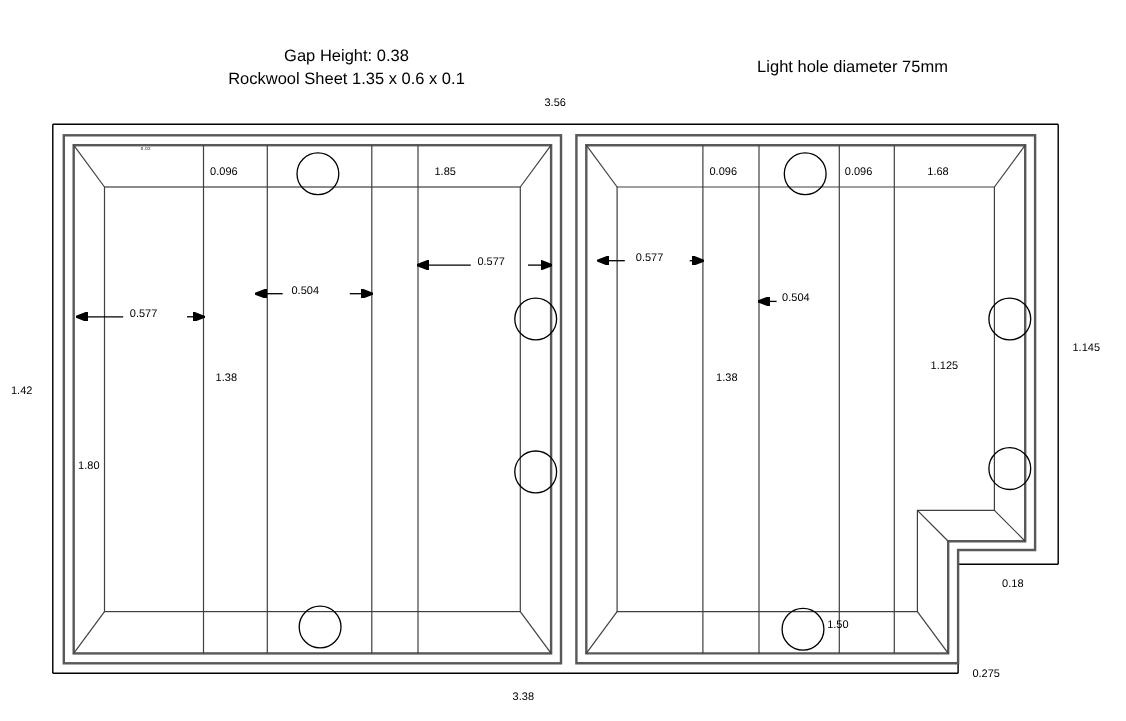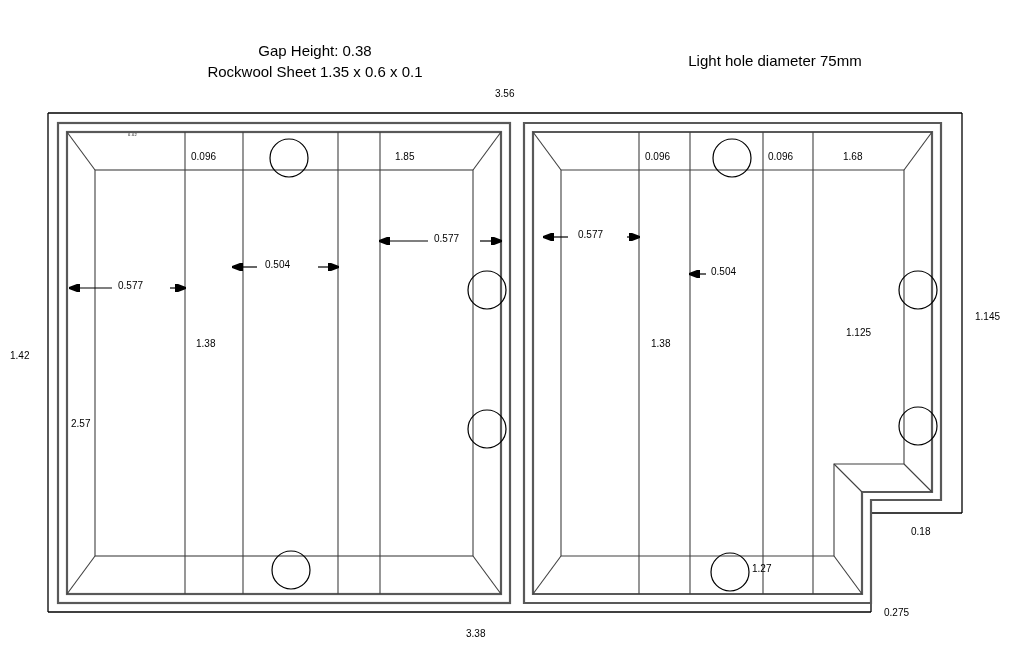--- a/index.html
+++ b/index.html
@@ -147,29 +147,29 @@
   <div class="dimtext" style="left:466px; top:628px;">3.38</div>
   <div class="dimtext" style="left:10px; top:350px;">1.42</div>
   <div class="dimtext" style="left:975px; top:311px;">1.145</div>
 
   <div class="dimtext" style="left:191px; top:151px;">0.096</div>
   <div class="dimtext" style="left:395px; top:151px;">1.85</div>
   <div class="dimtext" style="left:118px; top:280px;">0.577</div>
   <div class="dimtext" style="left:265px; top:259px;">0.504</div>
   <div class="dimtext" style="left:434px; top:233px;">0.577</div>
   <div class="dimtext" style="left:196px; top:338px;">1.38</div>
-  <div class="dimtext" style="left:71px; top:418px;">2.57</div>
+  <div class="dimtext" style="left:71px; top:418px;">1.80</div>
 
   <div class="dimtext" style="left:645px; top:151px;">0.096</div>
   <div class="dimtext" style="left:768px; top:151px;">0.096</div>
   <div class="dimtext" style="left:843px; top:151px;">1.68</div>
   <div class="dimtext" style="left:578px; top:229px;">0.577</div>
   <div class="dimtext" style="left:711px; top:266px;">0.504</div>
   <div class="dimtext" style="left:651px; top:338px;">1.38</div>
   <div class="dimtext" style="left:846px; top:327px;">1.125</div>
-  <div class="dimtext" style="left:752px; top:563px;">1.27</div>
+  <div class="dimtext" style="left:752px; top:563px;">1.50</div>
 
   <div class="dimtext" style="left:911px; top:526px;">0.18</div>
   <div class="dimtext" style="left:884px; top:571px;margin-top:36px;">0.275</div>
 
   <div class="tinytext" style="left:128px; top:132px;">0.02</div>
 
 </div>
 
 </body></html>

